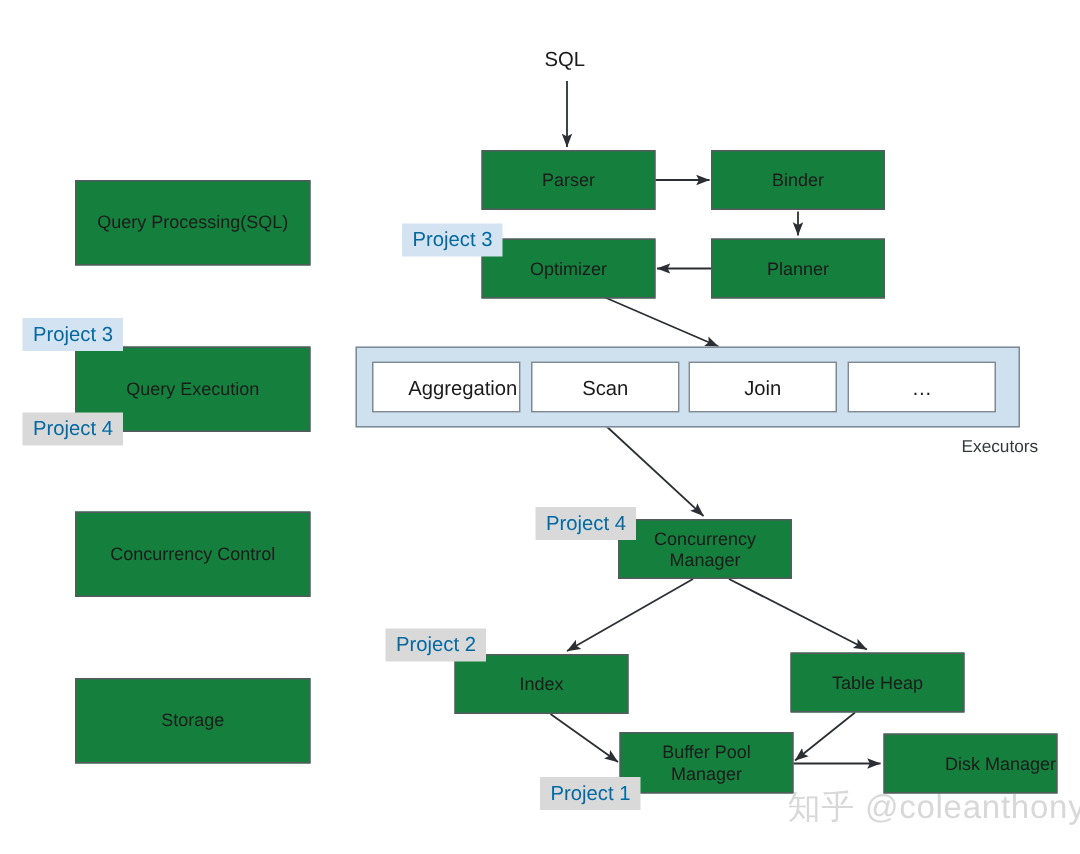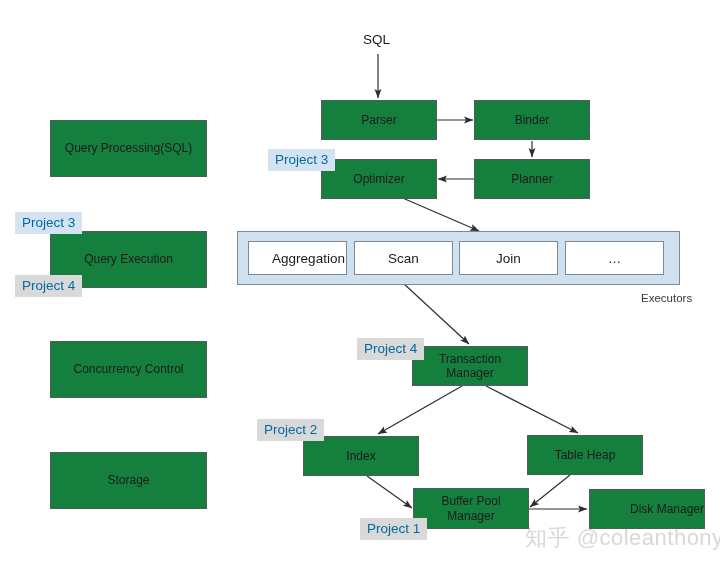--- a/index.html
+++ b/index.html
@@ -174,21 +174,21 @@
     <span>Join</span>
   </div>
 
   <div class="exec-cell" style="left:565px; top:241px; width:99px; height:34px;">
     <span>…</span>
   </div>
 
   <div class="exec-caption" style="left:641px; top:292px;">Executors</div>
 
   <div class="node two-line" style="left:412px; top:346px; width:116px; height:40px; flex-direction:column;">
-    <span>Transaction</span>
+    <span>Concurrency</span>
     <span>Manager</span>
   </div>
 
   <div class="badge gray" style="left:357px; top:338px;">Project 4</div>
 
   <div class="node" style="left:303px; top:436px; width:116px; height:40px;">
     <span>Index</span>
   </div>
 
   <div class="badge gray" style="left:257px; top:419px;">Project 2</div>

